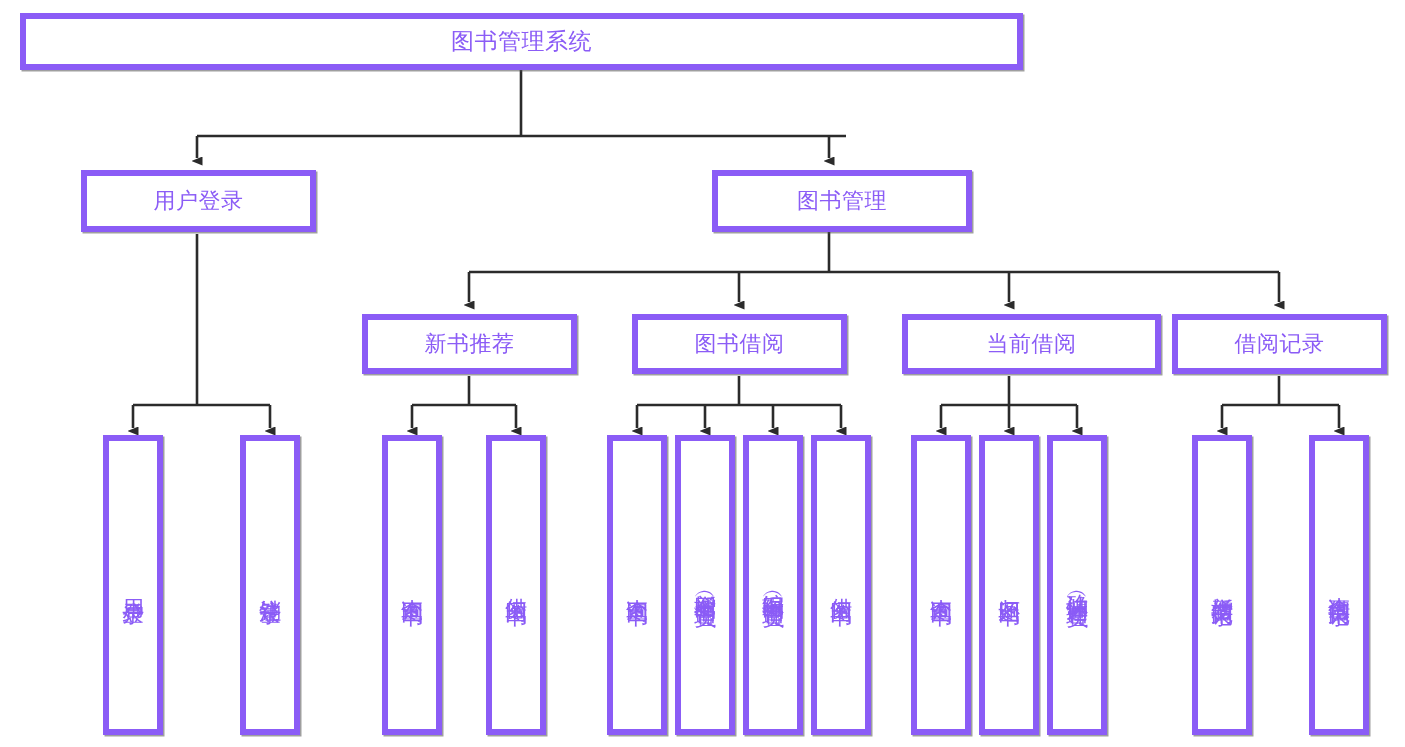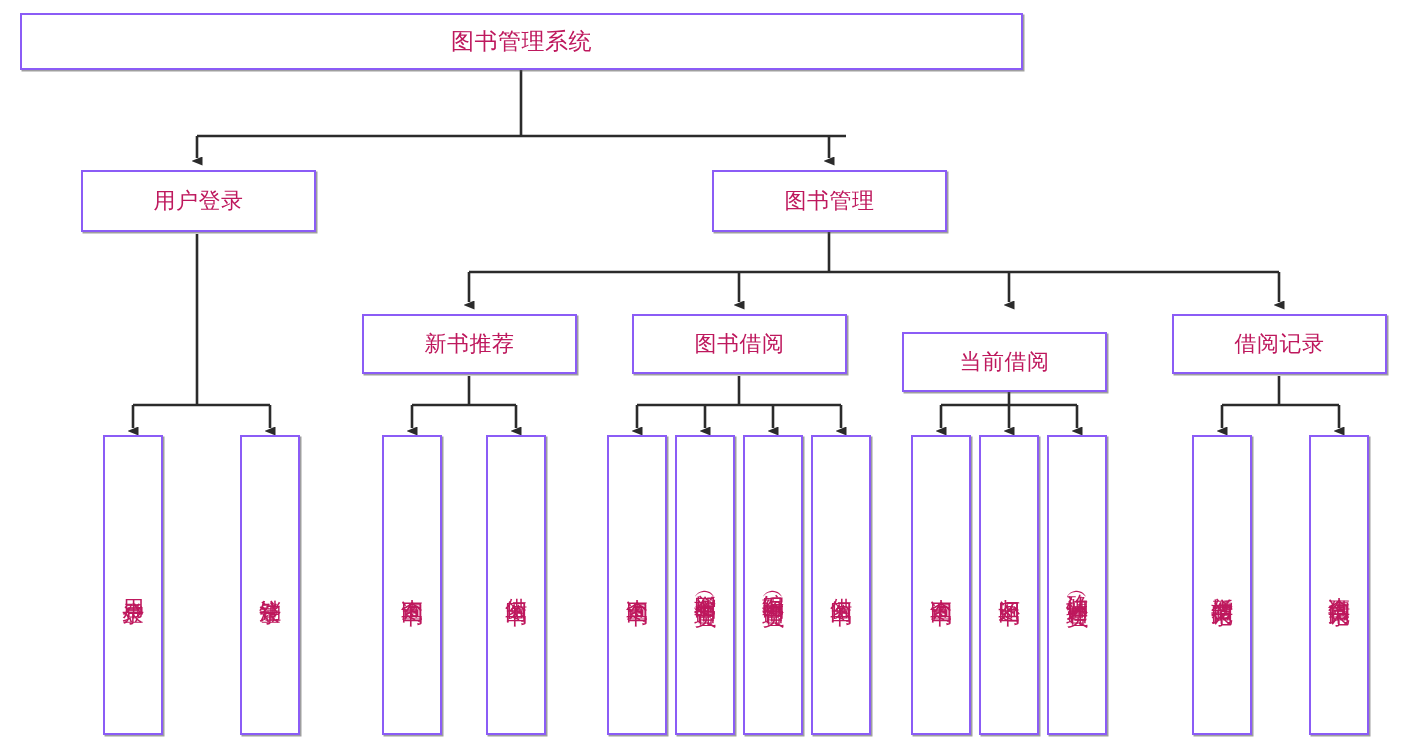--- a/index.html
+++ b/index.html
@@ -23,26 +23,26 @@
     left: 0;
     top: 0;
     width: 1405px;
     height: 747px;
     pointer-events: none;
   }
   .node {
     position: absolute;
     box-sizing: border-box;
     background: #ffffff;
-    border: 2px solid #8b5cf6;
+    border: 6px solid #8b5cf6;
     box-shadow: 1.5px 1.5px 0 0 rgba(80,80,80,0.55);
     display: flex;
     align-items: center;
     justify-content: center;
-    color: #be185d;
+    color: #8b5cf6;
     z-index: 2;
   }
   .node-label {
     display: block;
     white-space: nowrap;
     letter-spacing: 0.5px;
   }
   
   .node.h .node-label {
     font-size: 22px;
@@ -135,33 +135,33 @@
   </svg>
 
   <div class="node h root" style="left:20px; top:13px; width:1003px; height:57px;">
     <span class="node-label">图书管理系统</span>
   </div>
 
   <div class="node h" style="left:81px; top:170px; width:235px; height:62px;">
     <span class="node-label">用户登录</span>
   </div>
 
-  <div class="node h" style="left:712px; top:170px; width:235px; height:62px;">
+  <div class="node h" style="left:712px; top:170px; width:260px; height:62px;">
     <span class="node-label">图书管理</span>
   </div>
 
   <div class="node h" style="left:632px; top:314px; width:215px; height:60px;">
     <span class="node-label">图书借阅</span>
   </div>
 
   <div class="node h" style="left:362px; top:314px; width:215px; height:60px;">
     <span class="node-label">新书推荐</span>
   </div>
 
-  <div class="node h" style="left:902px; top:332px; width:205px; height:60px;align-items:center;">
+  <div class="node h" style="left:902px; top:314px; width:259px; height:60px;align-items:center;">
     <span class="node-label">当前借阅</span>
   </div>
 
   <div class="node h" style="left:1172px; top:314px; width:215px; height:60px;align-items:center;">
     <span class="node-label">借阅记录</span>
   </div>
 
   <div class="node v" style="left:103px; top:435px; width:60px; height:300px;">
     <span class="node-label">用户登录</span>
   </div>

